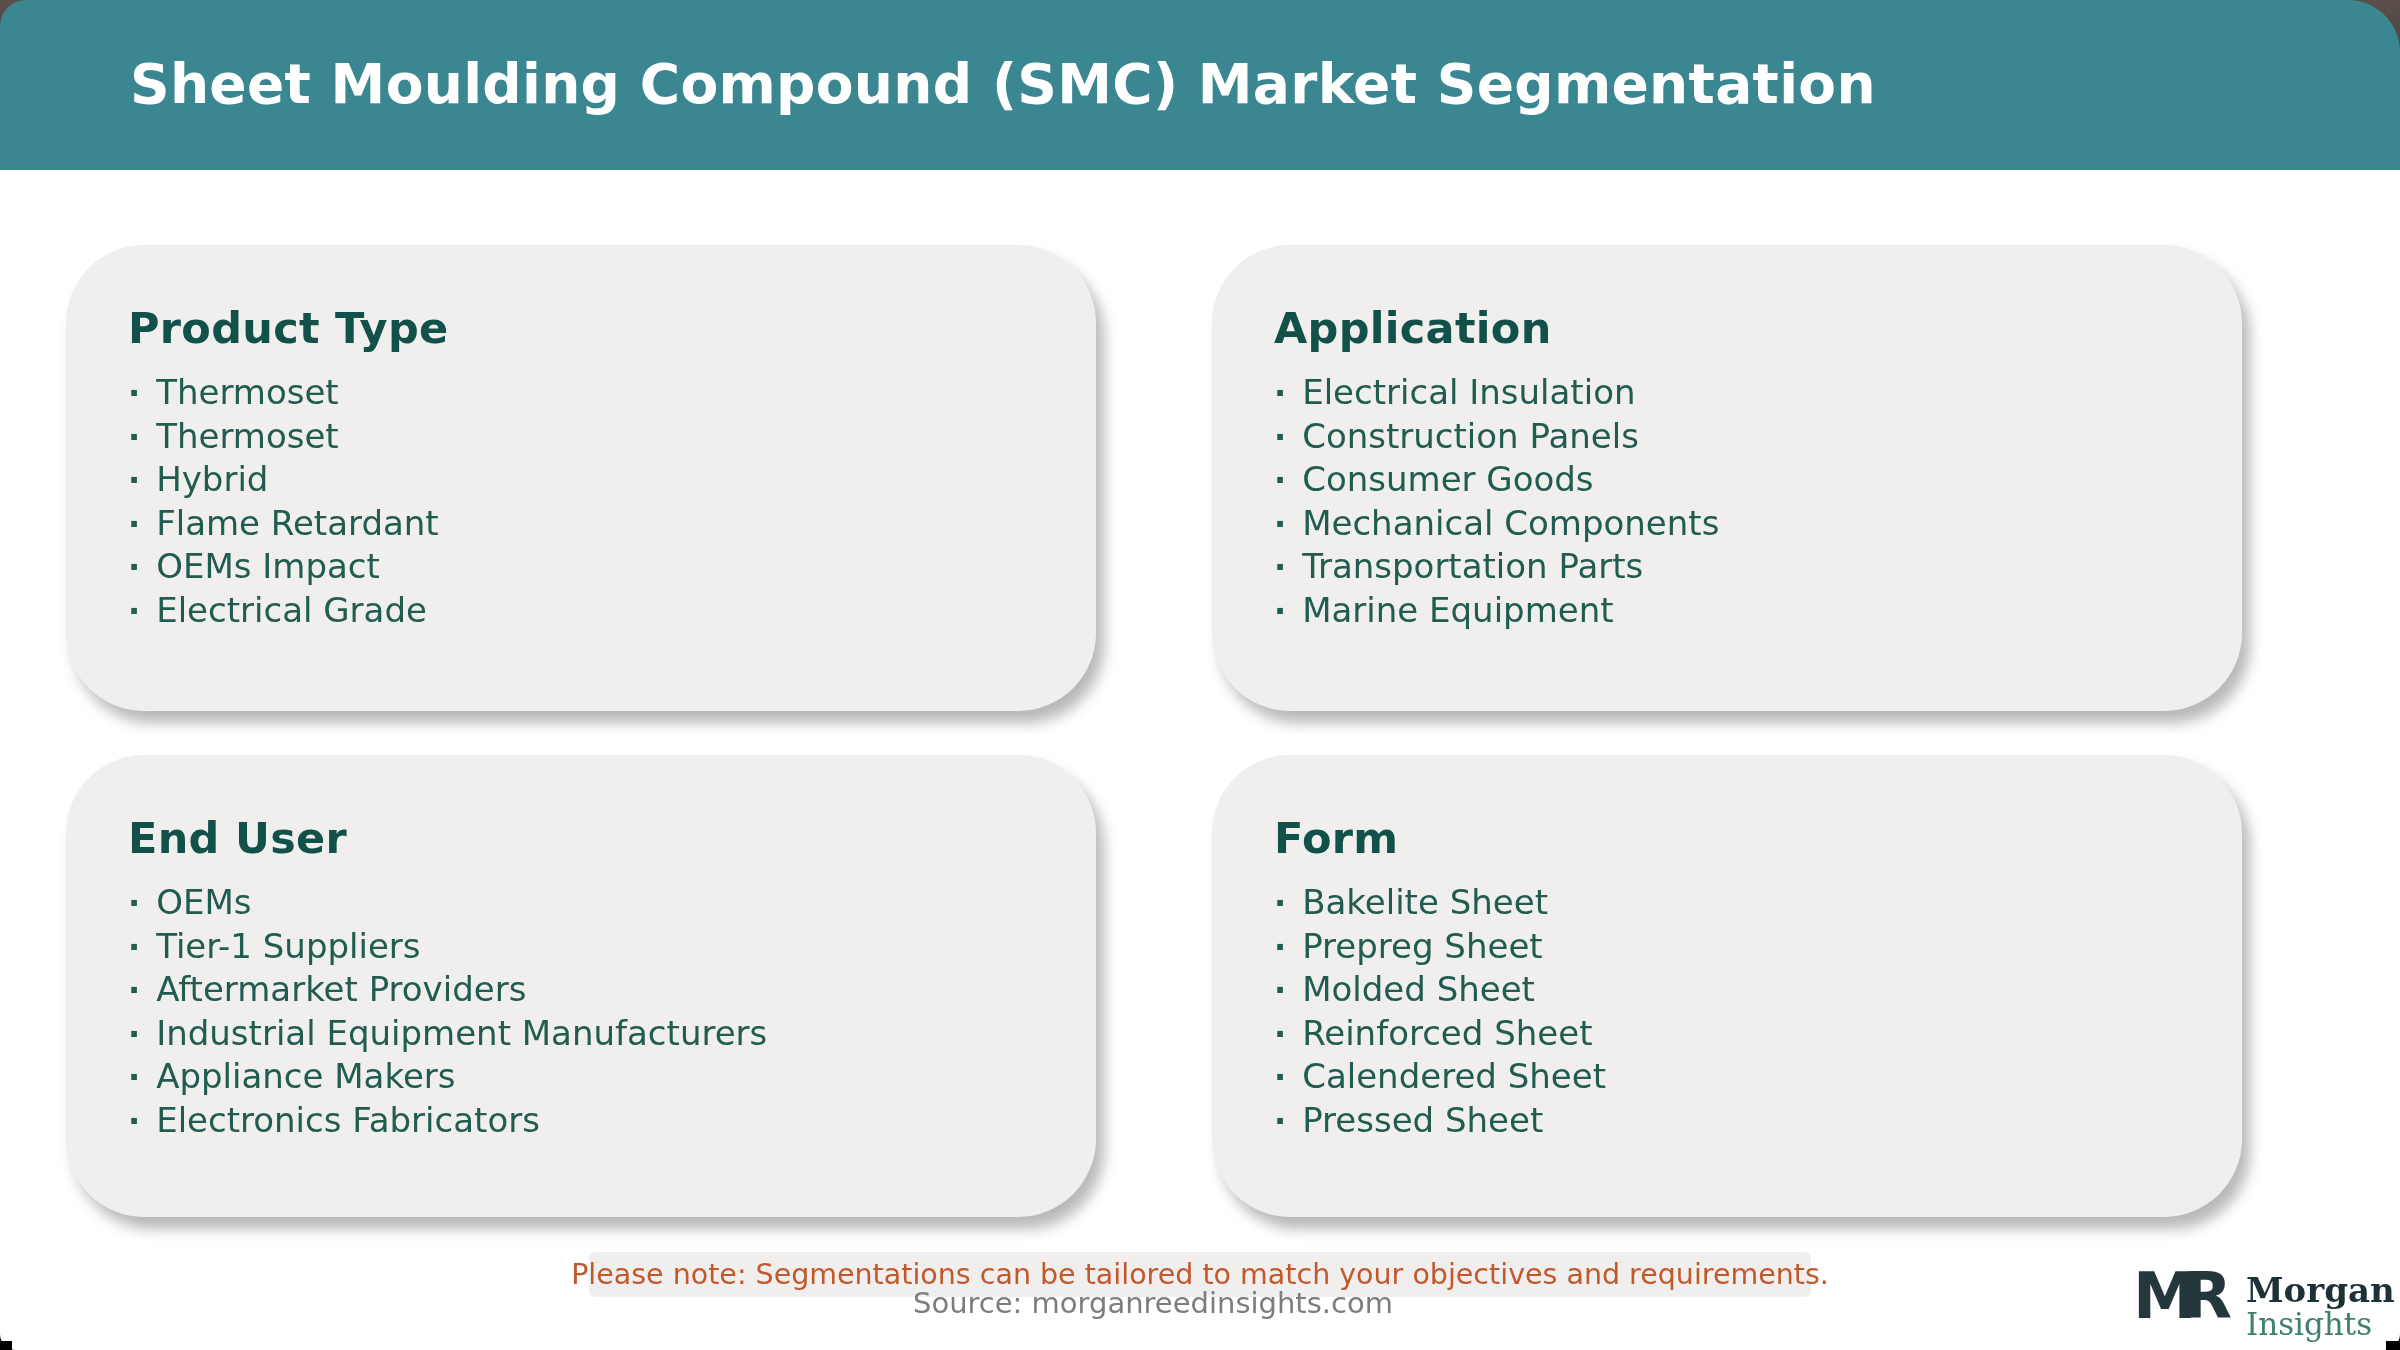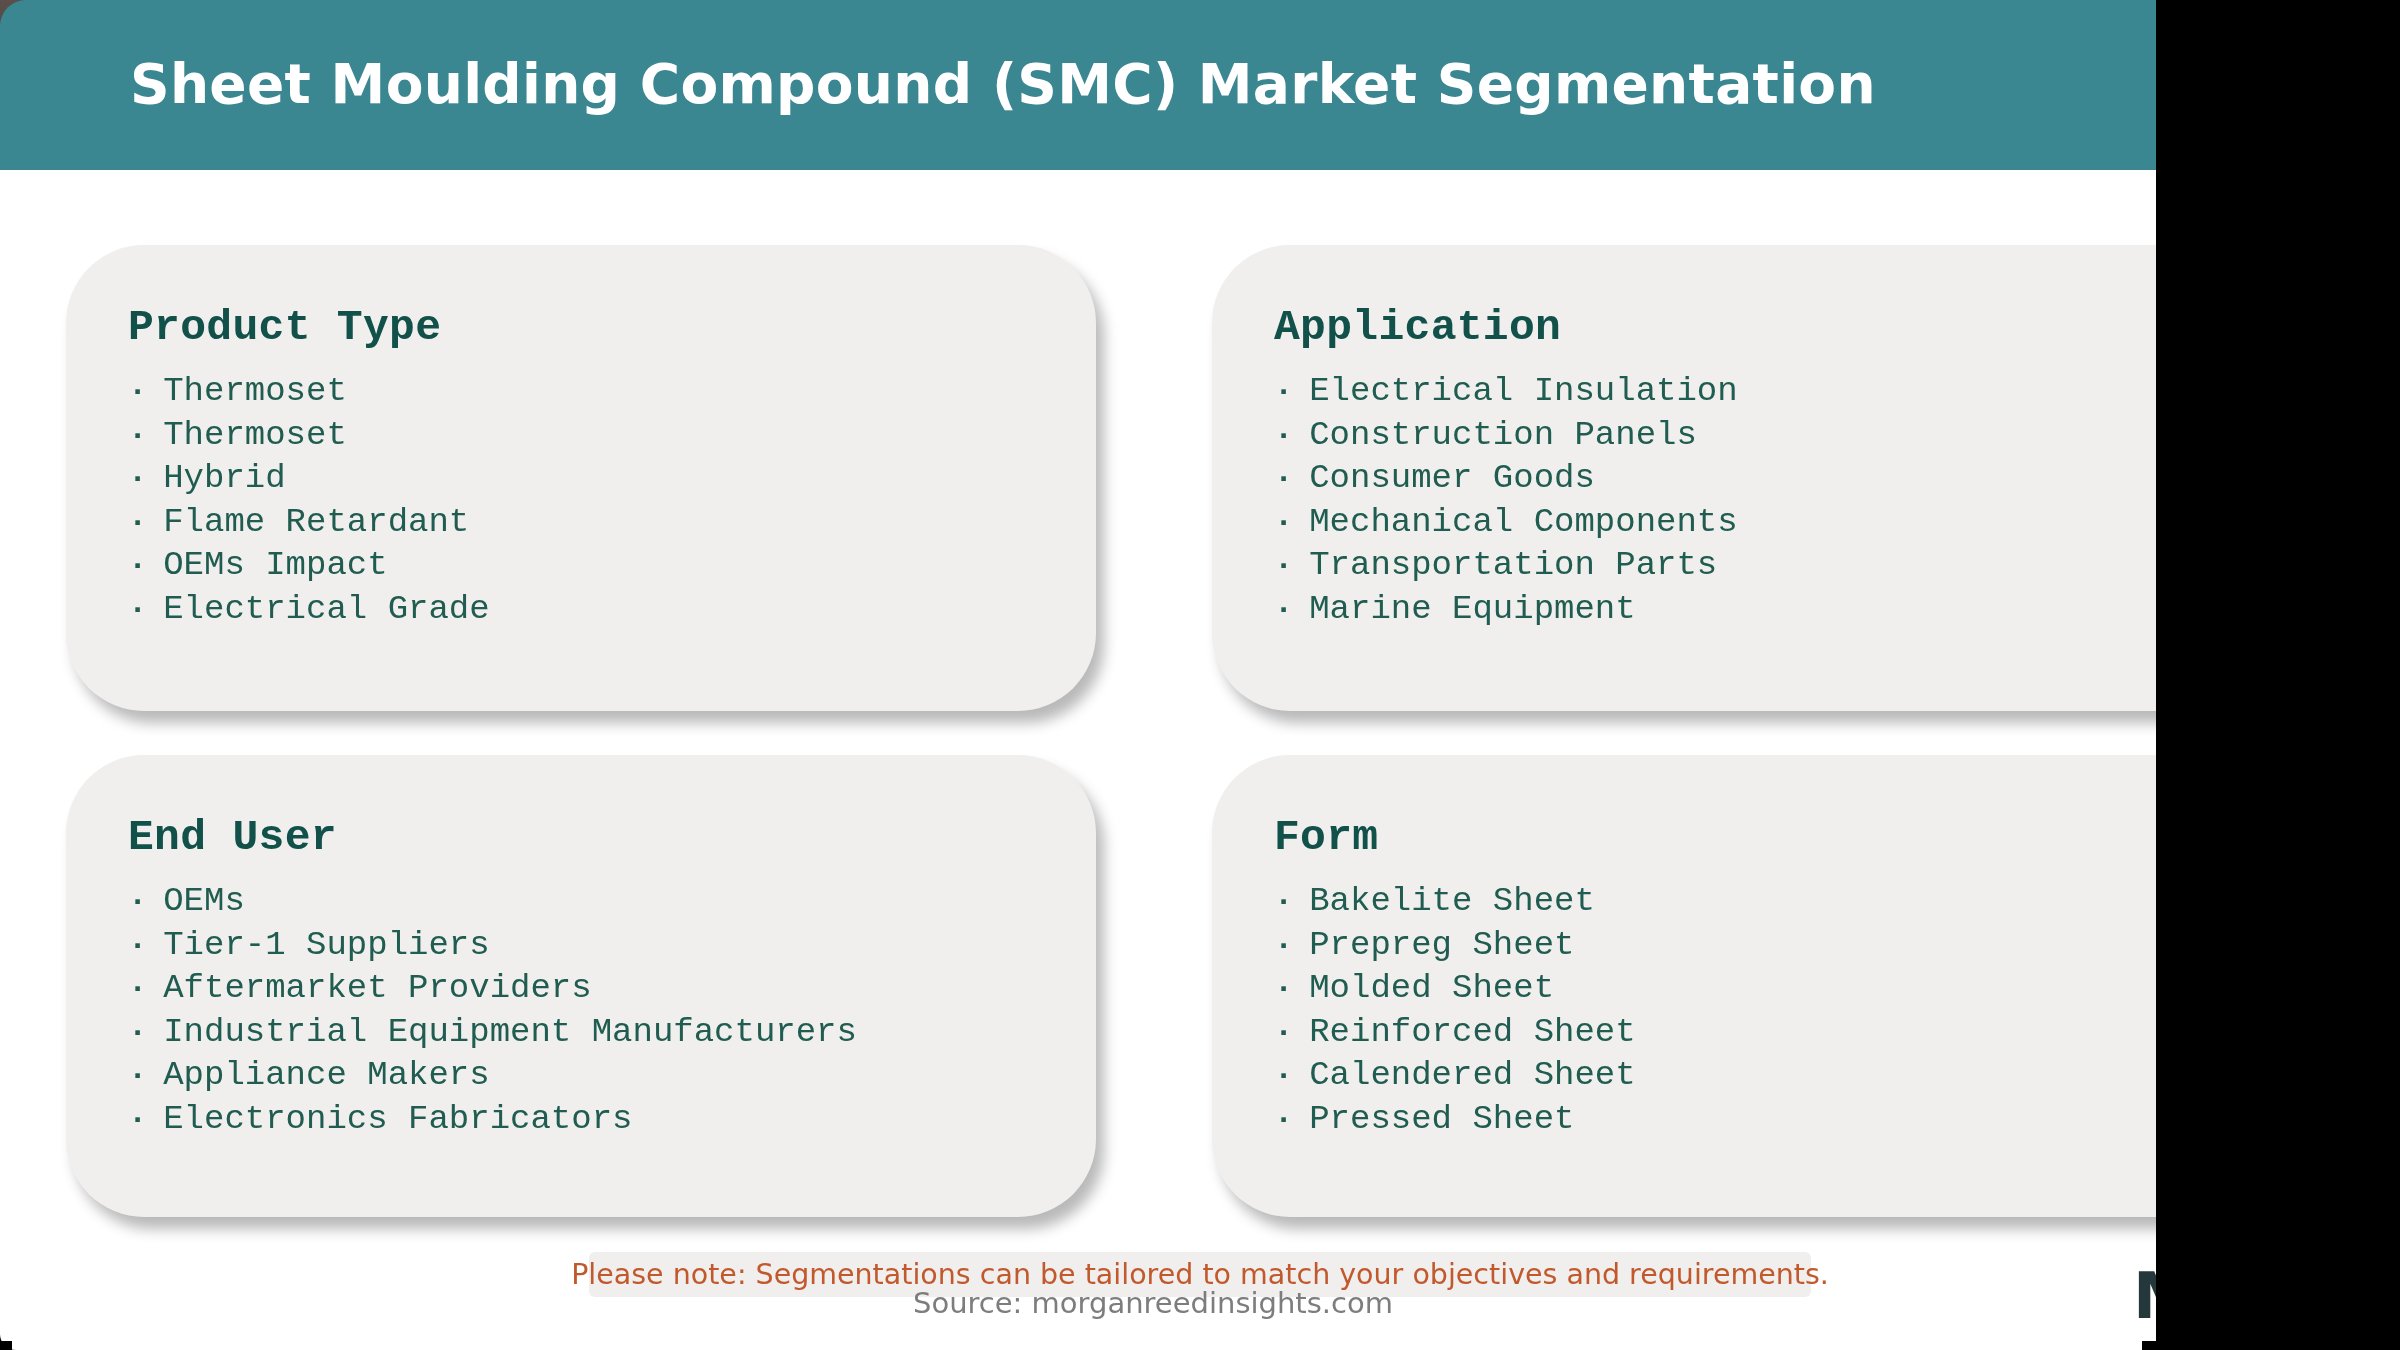--- a/index.html
+++ b/index.html
@@ -2,21 +2,21 @@
 <html><head>
 <meta charset="utf-8">
 <style>
   html, body {
     margin: 0;
     padding: 0;
     background: #000;
   }
   .canvas {
     position: relative;
-    width: 2156px;
+    width: 2400px;
     height: 1350px;
     background: linear-gradient(180deg, #5a4f4a 0%, #2a2420 18%, #000 70%);
     font-family: "DejaVu Sans", sans-serif;
     overflow: hidden;
   }
   
   .banner {
     position: absolute;
     left: 0; top: 0;
     width: 2400px; height: 170px;
@@ -44,21 +44,20 @@
     border-radius: 0 0 16px 16px;
   }
   
   .card {
     position: absolute;
     background: #f0efee;
     border-radius: 78px;
     box-shadow: 8px 12px 14px rgba(0,0,0,0.28);
     padding: 58px 50px 0 62px;
     box-sizing: border-box;
-    font-family: Liberation Mono, monospace;
   }
   .card-1 { left: 66px;   top: 245px; width: 1030px; height: 466px; }
   .card-2 { left: 1212px; top: 245px; width: 1030px; height: 466px; }
   .card-3 { left: 66px;   top: 755px; width: 1030px; height: 462px; }
   .card-4 { left: 1212px; top: 755px; width: 1030px; height: 462px; }
   .card h2 {
     margin: 0 0 18px 0;
     font-size: 43px;
     font-weight: 700;
     color: #11514a;

